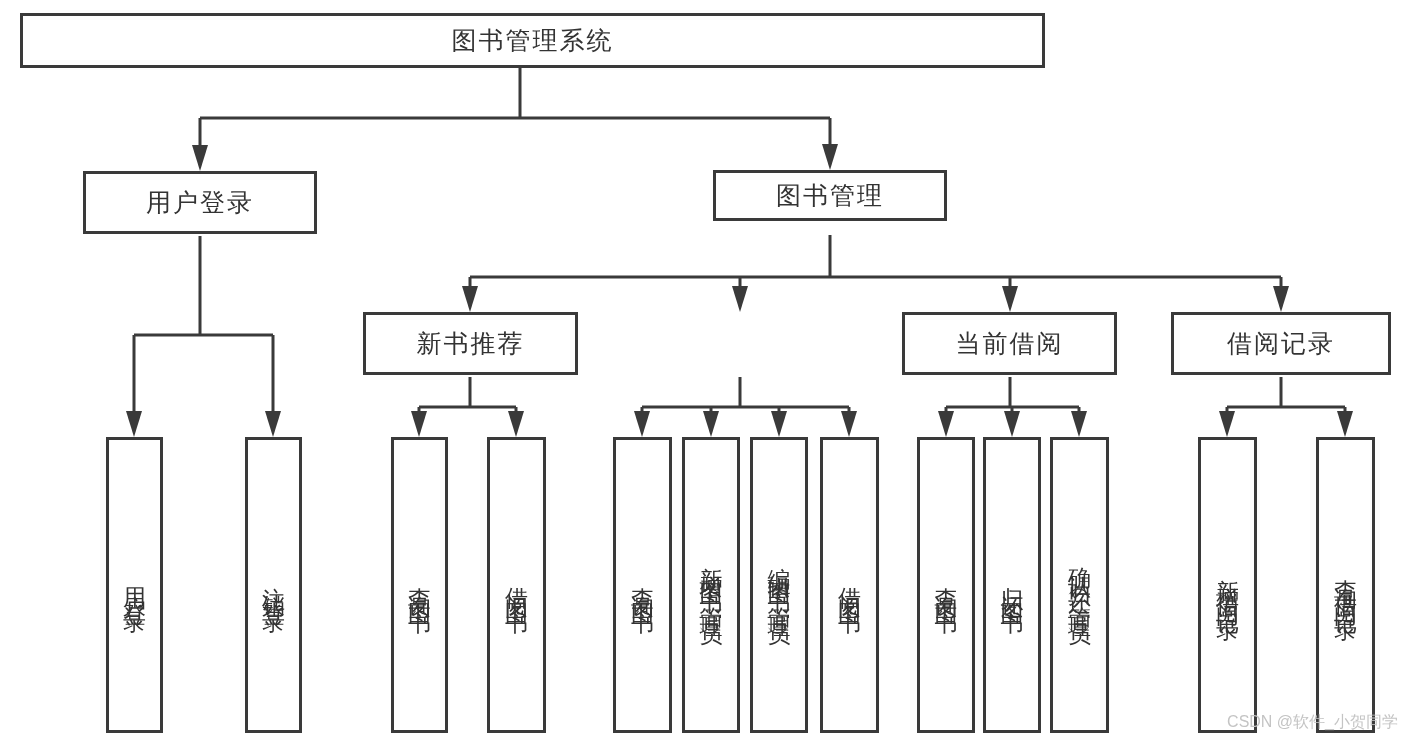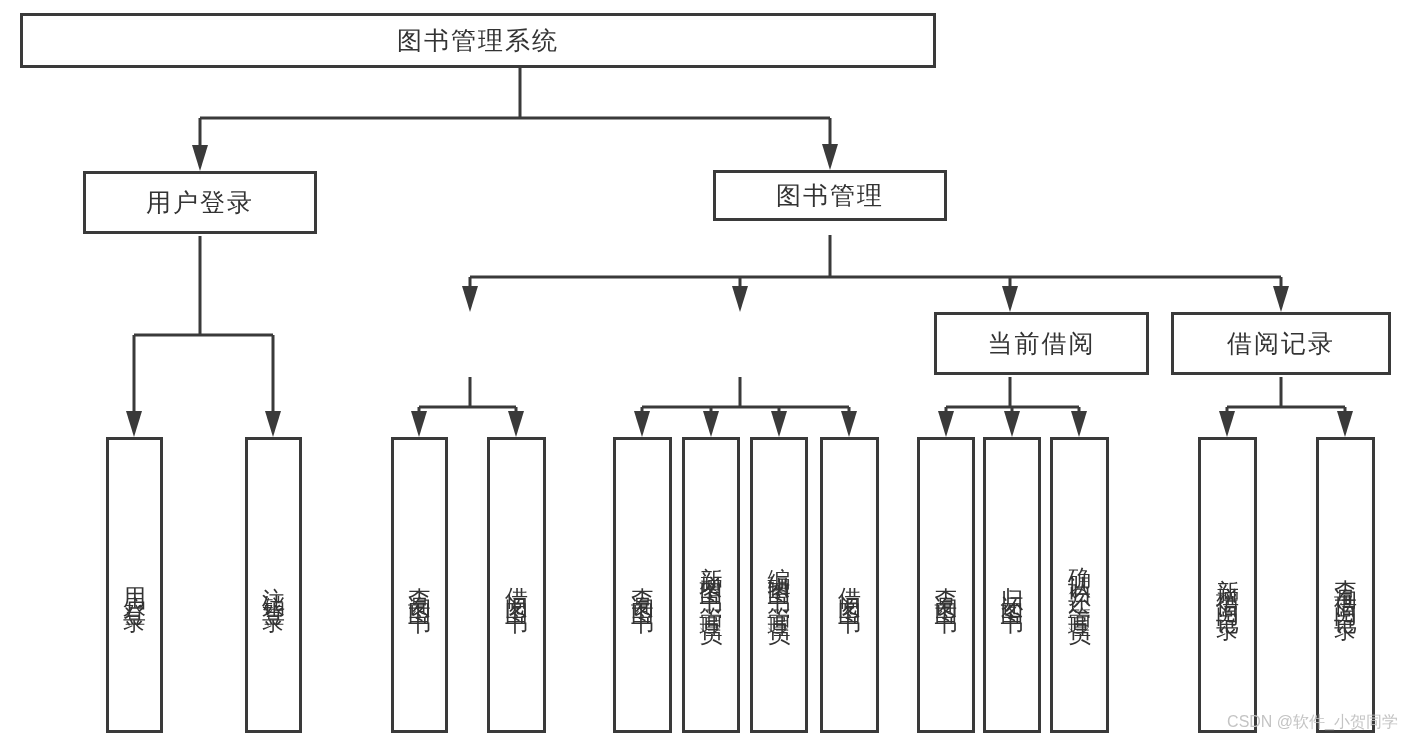--- a/index.html
+++ b/index.html
@@ -116,26 +116,27 @@
       <polygon points="779,437 771,411 787,411"></polygon>
       <polygon points="849,437 841,411 857,411"></polygon>
       <polygon points="946,437 938,411 954,411"></polygon>
       <polygon points="1012,437 1004,411 1020,411"></polygon>
       <polygon points="1079,437 1071,411 1087,411"></polygon>
       <polygon points="1227,437 1219,411 1235,411"></polygon>
       <polygon points="1345,437 1337,411 1353,411"></polygon>
     </g>
   </svg>
 
-  <div class="hbox" style="left:20px; top:13px; width:916px; height:55px;">图书管理系统</div>
+  <div class="hbox" style="left:20px; top:13px; width:1025px; height:55px;">图书管理系统</div>
 
   <div class="hbox" style="left:83px; top:171px; width:234px; height:63px;">用户登录</div>
   <div class="hbox" style="left:713px; top:170px; width:234px; height:51px;">图书管理</div>
 
-  <div class="hbox" style="left:934px; top:312px; width:215px; height:63px;">当前借阅</div>
+  <div class="hbox" style="left:363px; top:312px; width:215px; height:63px;">新书推荐</div>
+  <div class="hbox" style="left:902px; top:312px; width:215px; height:63px;">当前借阅</div>
   <div class="hbox" style="left:1171px; top:312px; width:220px; height:63px;">借阅记录</div>
 
   <div class="vbox" style="left:106px; width:57px;">
     <span class="vtext">用户登录</span>
   </div>
   <div class="vbox" style="left:245px; width:57px;">
     <span class="vtext">注销登录</span>
   </div>
 
   <div class="vbox" style="left:391px; width:57px;">

